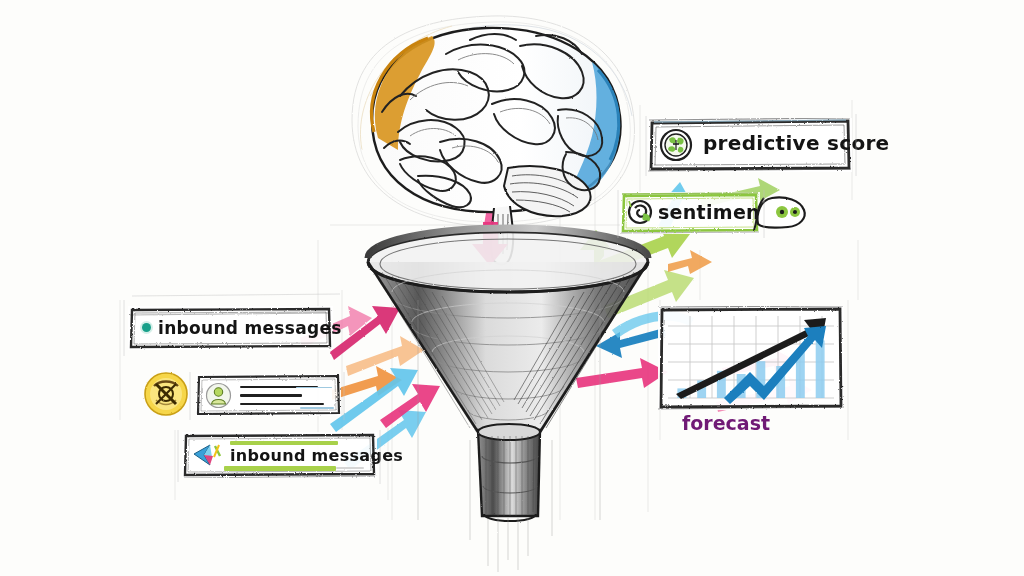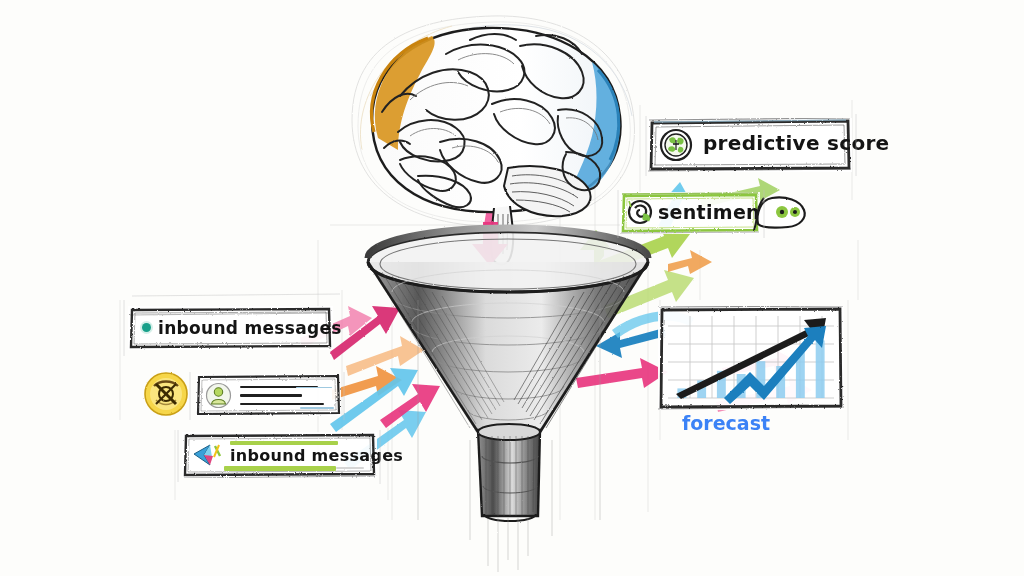--- a/index.html
+++ b/index.html
@@ -26,21 +26,21 @@
     white-space:nowrap;
     font-family:"DejaVu Sans", sans-serif;
     font-weight:700;
     color:#141414;
     letter-spacing:.3px;
   }
   .cap{
     position:absolute;
     font-family:"DejaVu Sans", sans-serif;
     font-weight:700;
-    color:#3b82f6;
+    color:#701a75;
   }
   .ico{position:absolute;}
   .bar{position:absolute;border-radius:1px;}
 </style>
 </head>
 <body>
 
 <div class="stage">
 
   <svg class="layer" width="1024" height="576" viewBox="0 0 1024 576">

